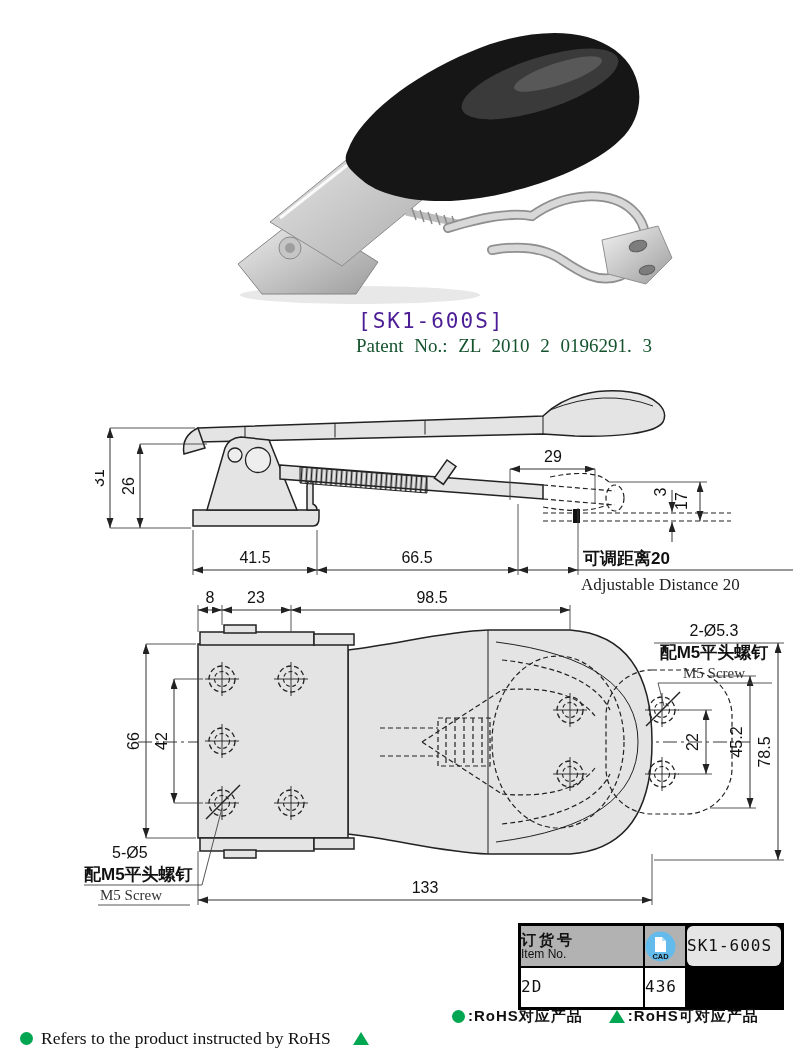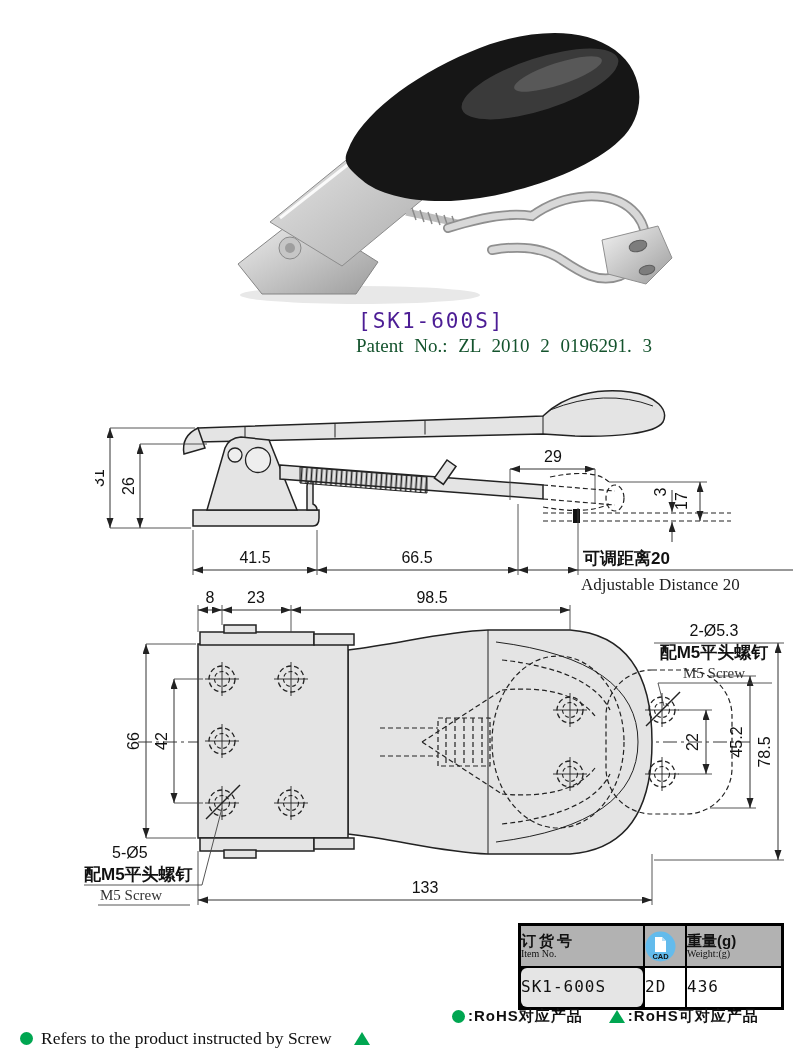--- a/index.html
+++ b/index.html
@@ -24,21 +24,21 @@
   svg .den{font:17px "Liberation Serif",serif;fill:#222;}
   svg .dsm{font:15px "Liberation Serif",serif;fill:#333;}
   
   .spec-table{left:518px;top:923px;display:grid;grid-template-columns:122px 40px 94px;
               grid-template-rows:40px 39px;gap:2px;background:#000;border:3px solid #000;}
   .spec-table .cell{display:flex;flex-direction:column;align-items:flex-start;justify-content:center;
               background:#fff;line-height:1.05;}
   .spec-table .th{background:#b2b2b2;}
   .spec-table .green{background:#e5e5e5;border-radius:6px;}
   .tcn{font-size:15px;font-weight:700;letter-spacing:3px;}
-  .ten{font-family:Liberation Serif, serif;font-size:10px;}
+  .ten{font-family:Liberation Sans, sans-serif;font-size:12px;}
   .tval{font-family:"DejaVu Sans Mono",monospace;font-size:16px;letter-spacing:1px;}
   
   .legend{display:flex;align-items:center;font-weight:600;}
   .legend-cn{left:452px;top:1007px;font-size:15px;letter-spacing:1px;justify-content:flex-end;}
   .legend-en{left:20px;top:1028px;font-family:"Liberation Serif",serif;font-size:17.5px;font-weight:400;}
   .dot{width:13px;height:13px;border-radius:50%;background:#00a651;display:inline-block;
        margin-right:3px;flex:none;}
   .tri{width:0;height:0;border-left:8px solid transparent;border-right:8px solid transparent;
        border-bottom:13px solid #00a651;display:inline-block;margin:0 3px 0 26px;flex:none;}
   .legend-en .tri{margin-left:22px;}
@@ -266,40 +266,36 @@
       <div class="ten">Item No.</div>
     </div>
     <div class="cell th">
       <svg class="cad-circle" viewBox="0 0 31 31">
         <circle cx="15.5" cy="15.5" r="15" fill="#63bbec"></circle>
         <path d="M10,6 L17,6 L21,10 L21,21 L10,21 Z" fill="#fff"></path>
         <path d="M17,6 L17,10 L21,10 Z" fill="#b5ddf5"></path>
         <text x="15.5" y="27.5" text-anchor="middle" style="font:700 7.5px 'Liberation Sans',sans-serif" fill="#fff">CAD</text>
       </svg>
     </div>
-    <div class="cell th">
-      <div class="tcn" style="letter-spacing:0">重量(g)</div>
-      <div class="ten">Weight:(g)</div>
-    </div>
     <div class="cell green">
       <div class="tval">SK1-600S</div>
     </div>
     <div class="cell">
       <div class="tval">2D</div>
     </div>
     <div class="cell">
       <div class="tval">436</div>
     </div>
   </div>
 
   <div class="abs legend legend-cn">
     <span class="dot"></span>
     <span>:RoHS对应产品</span>
     <span class="tri"></span>
     <span>:RoHS可对应产品</span>
   </div>
   <div class="abs legend legend-en">
     <span class="dot" style="margin-right:8px"></span>
-    <span>Refers to the product instructed by Screw</span>
+    <span>Refers to the product instructed by RoHS</span>
     <span class="tri" style="margin-right:8px"></span>
   </div>
 
 </div>
 
 </body></html>

